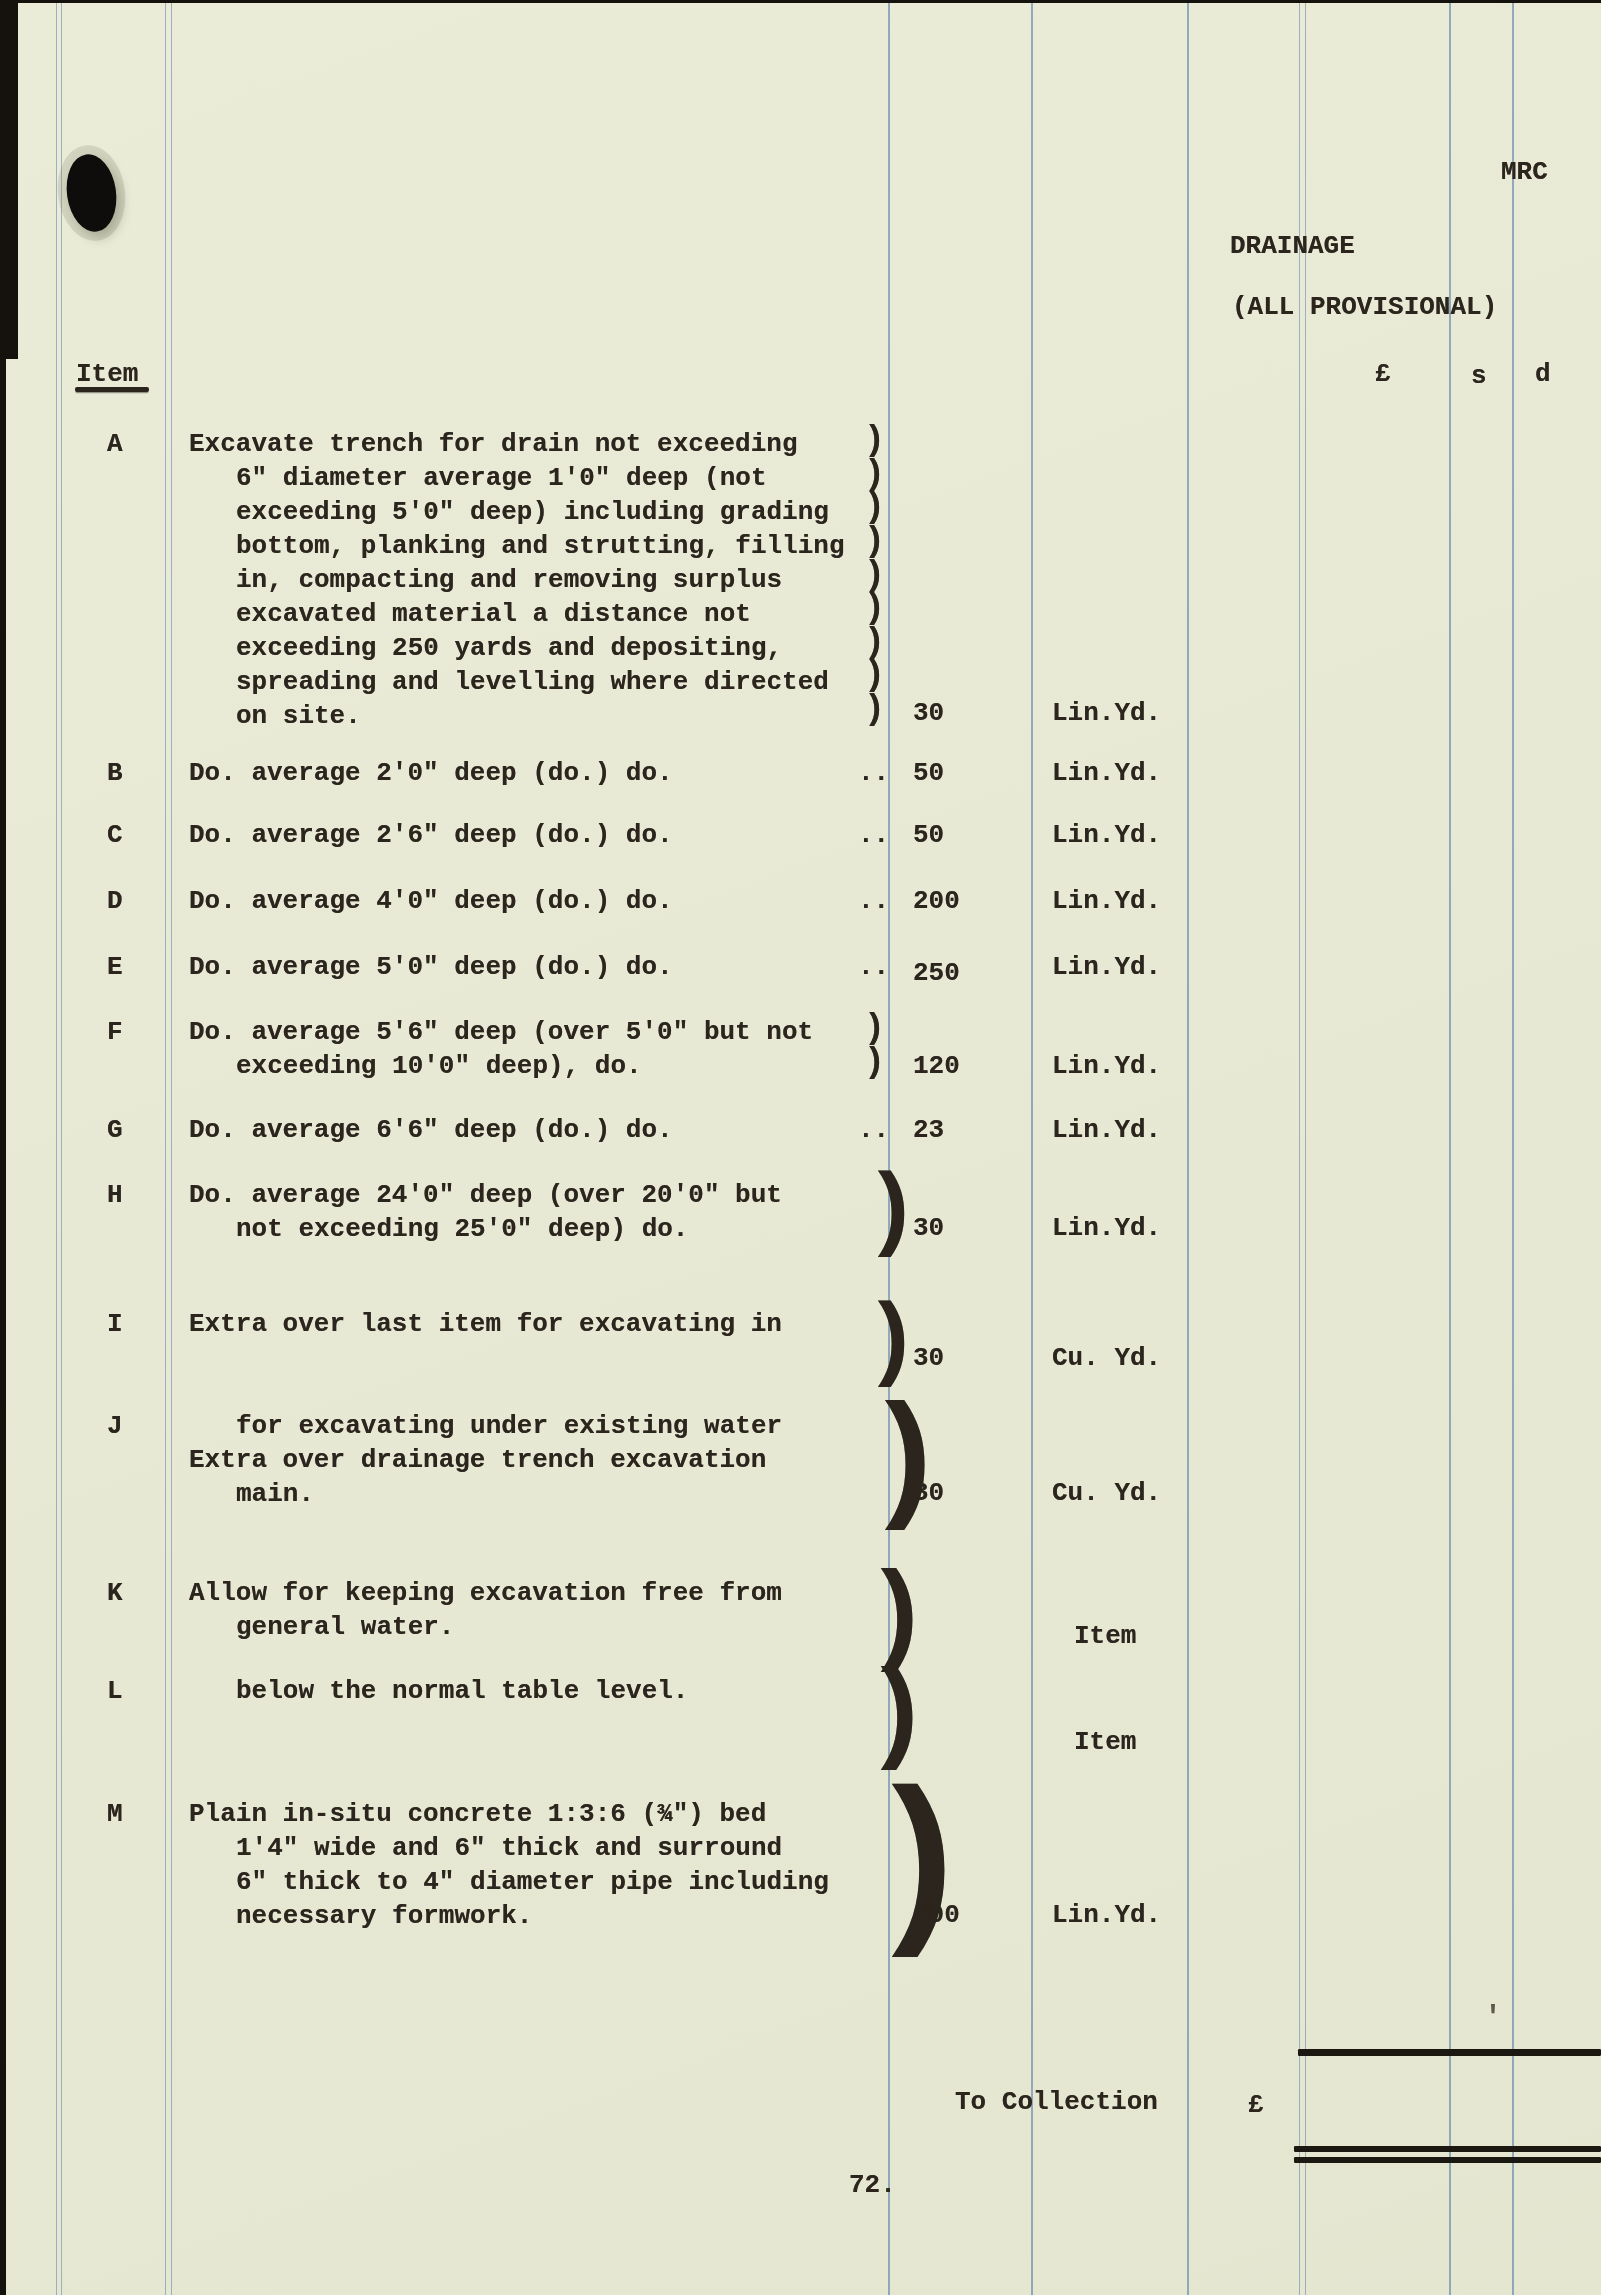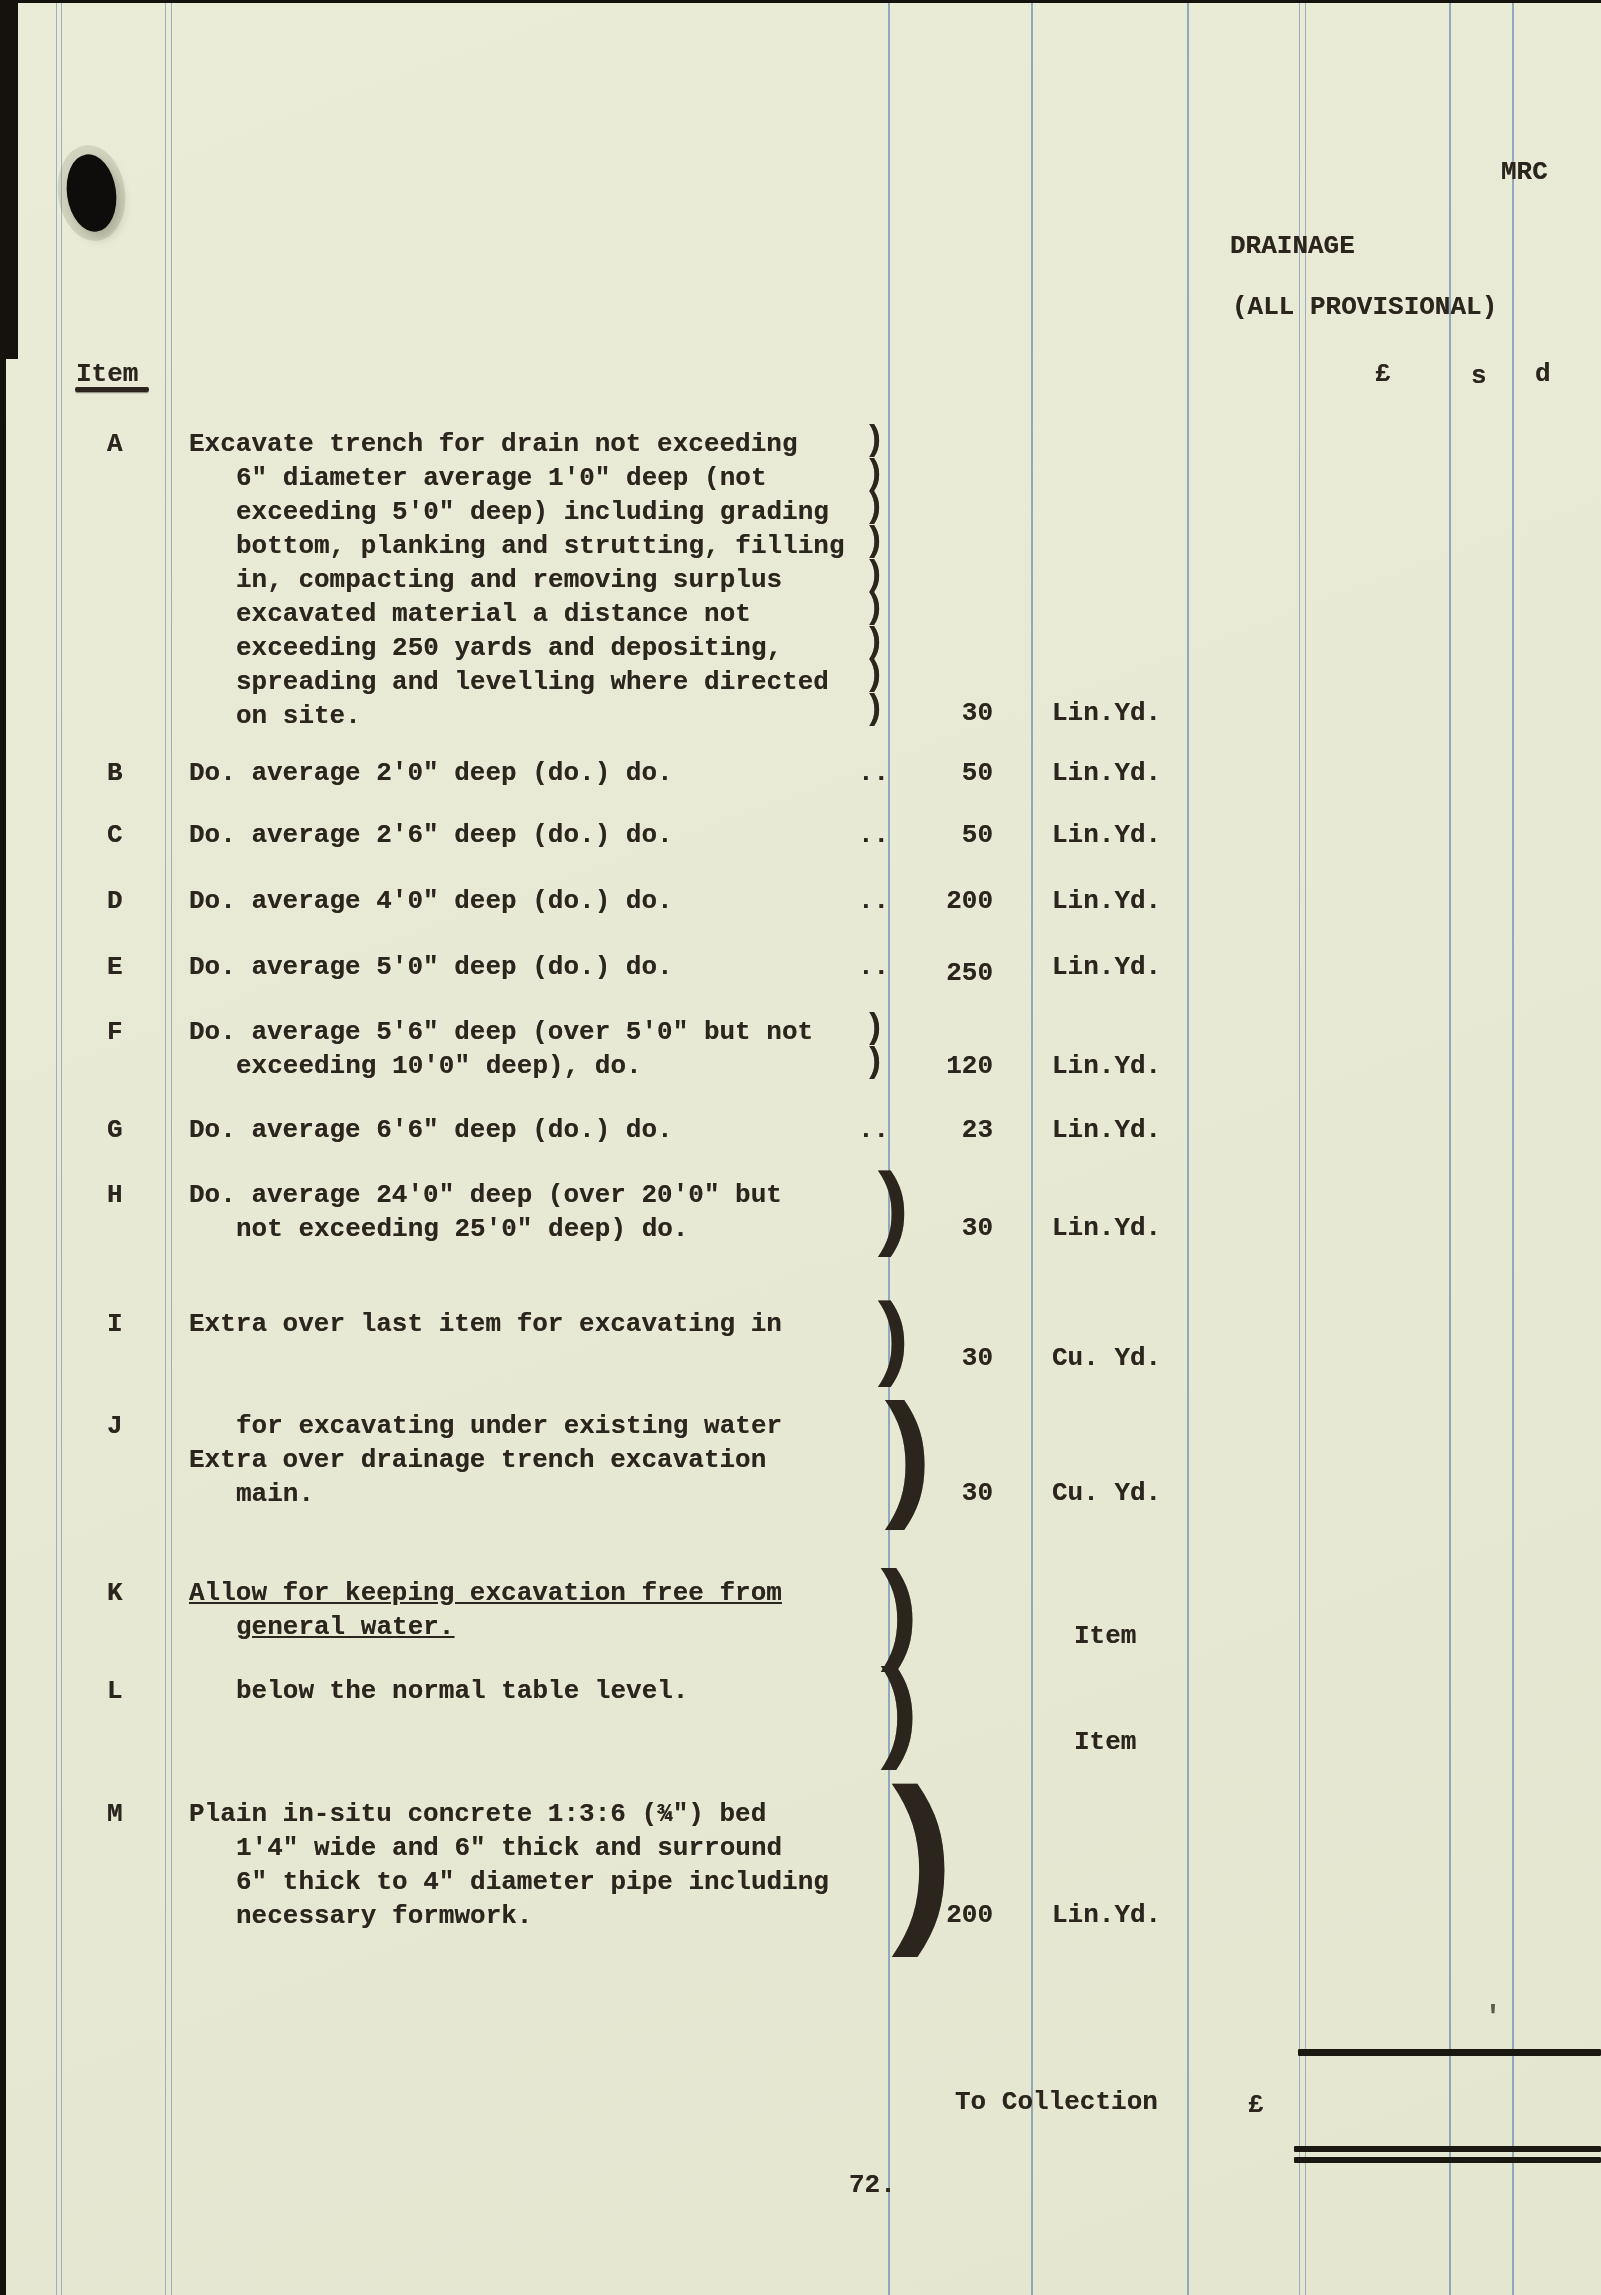--- a/index.html
+++ b/index.html
@@ -30,21 +30,21 @@
     transform:rotate(-8deg);
   }
   .desc-line{white-space:pre;}
   .desc-line.cont{margin-left:47px;}
   .brace{
     position:absolute;
     font-family:"Liberation Mono","DejaVu Sans Mono",monospace;
     font-weight:700;color:#2b251e;line-height:1;
     text-shadow:0 0 0.6px rgba(43,37,30,.5);
   }
-  .qty{position:absolute;width:80px;text-align:right;}
+  .qty{position:absolute;width:80px;}
   .tick{position:absolute;font-size:30px;color:#5d574c;font-weight:700;}
   .item-underline{position:absolute;left:75px;top:387px;width:74px;height:5.2px;background:#2b251e;border-radius:1.9px;box-shadow:0 1.9px 0 -0.6px rgba(43,37,30,.45);}
 </style>
 </head>
 <body>
 
 <div class="page">
 
   <div class="vrule thin" style="left:56px"></div>
   <div class="vrule thin" style="left:61px"></div>
@@ -148,21 +148,21 @@
       </div>
       <div>
         <div class="typed" style="left: 107px; top: 1409px;">J</div>
         <div class="typed" style="left: 189px; top: 1409px;"><div class="desc-line cont">for excavating under existing water</div><div class="desc-line">Extra over drainage trench excavation</div><div class="desc-line cont">main.</div></div>
         <div class="brace" style="left: 864px; top: 1394px; font-size: 140px;">)</div>
         <div class="typed qty" style="left: 913px; top: 1476px;">30</div>
         <div class="typed" style="left: 1052px; top: 1476px;">Cu. Yd.</div>
       </div>
       <div>
         <div class="typed" style="left: 107px; top: 1576px;">K</div>
-        <div class="typed" style="left: 189px; top: 1576px; text-decoration: underline;"><div class="desc-line">Allow for keeping excavation free from</div><div class="desc-line cont">general water.</div></div>
+        <div class="typed" style="left: 189px; top: 1576px;"><div class="desc-line">Allow for keeping excavation free from</div><div class="desc-line cont">general water.</div></div>
         <div class="brace" style="left: 864px; top: 1564px; font-size: 112px;">)</div>
         <div class="typed" style="left: 1074px; top: 1619px;">Item</div>
       </div>
       <div>
         <div class="typed" style="left: 107px; top: 1674px;">L</div>
         <div class="typed" style="left: 189px; top: 1674px;"><div class="desc-line cont">below the normal table level.</div></div>
         <div class="brace" style="left: 864px; top: 1662px; font-size: 112px;">)</div>
         <div class="typed" style="left: 1074px; top: 1725px;">Item</div>
       </div>
       <div>

